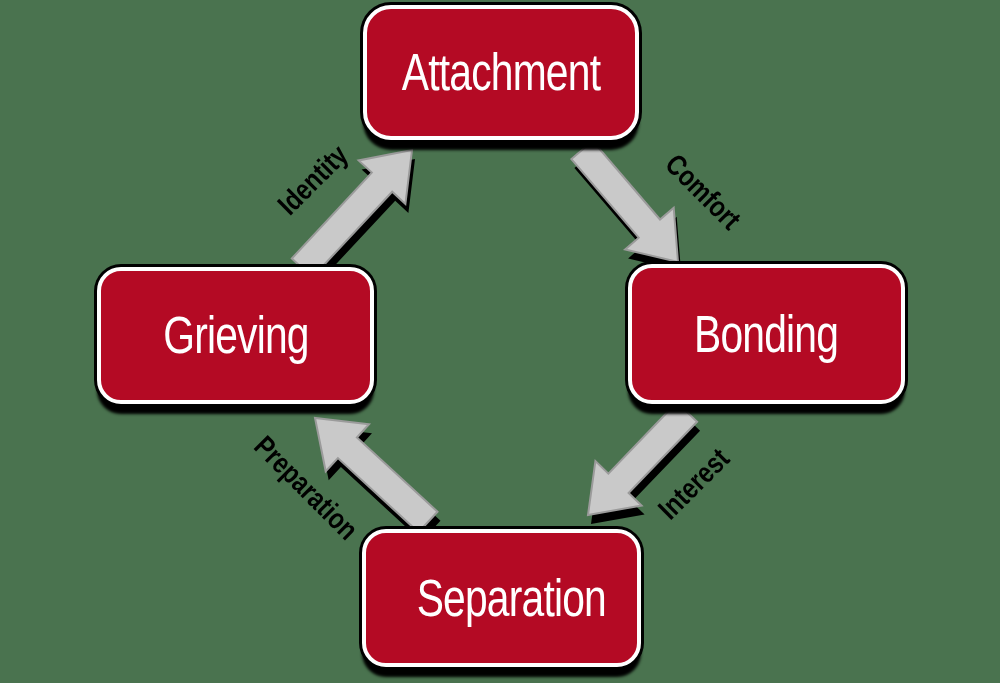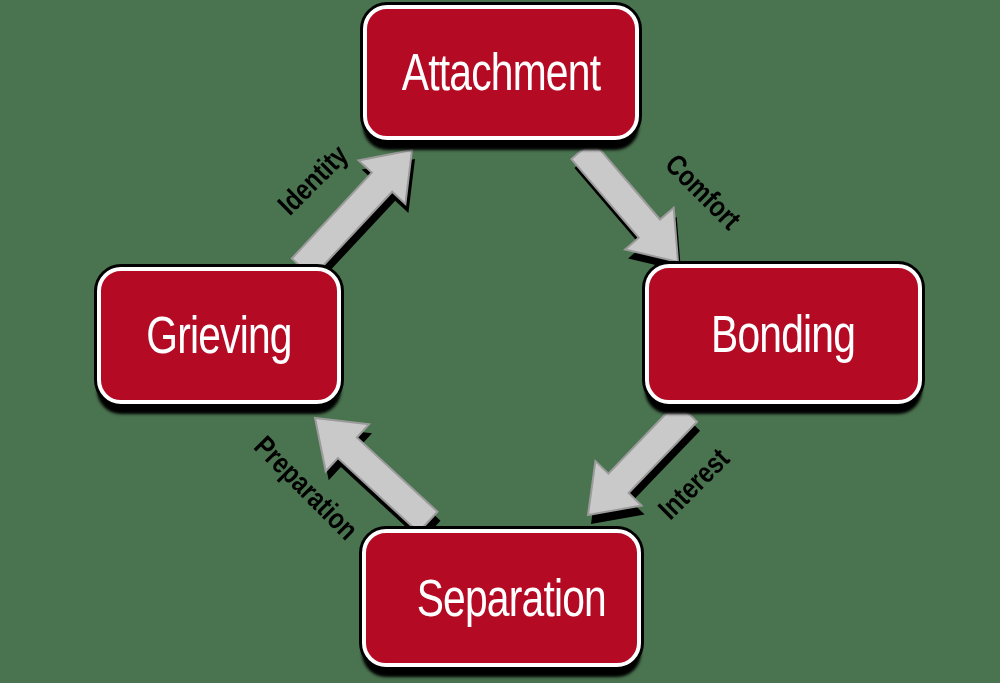--- a/index.html
+++ b/index.html
@@ -34,23 +34,23 @@
     justify-content: center;
   }
   .node-label {
     color: var(--box-text, #ffffff);
     font-size: 51px;
     font-weight: normal;
     letter-spacing: -1px;
     transform: scaleX(0.80);
     white-space: nowrap;
   }
-  #node-attachment { left: 363px; top: 5px;   width: 276px; height: 135px; }
-  #node-bonding    { left: 628px; top: 264px; width: 277px; height: 140px; margin-left: 17px; }
-  #node-grieving   { left: 97px;  top: 267px; width: 244px; height: 137px; }
+  #node-attachment { left: 363px; top: 5px;   width: 276px; height: 135px; border-radius: 28px; }
+  #node-bonding    { left: 628px; top: 264px; width: 277px; height: 140px; }
+  #node-grieving   { left: 97px;  top: 267px; width: 277px; height: 137px; }
   #node-separation { left: 362px; top: 529px; width: 279px; height: 138px; padding-left: 20px; }
 
   .arrow-label {
     position: absolute;
     z-index: 2;
     color: var(--label-text, #000000);
     font-size: 29px;
     font-weight: bold;
     letter-spacing: 0px;
     white-space: nowrap;

